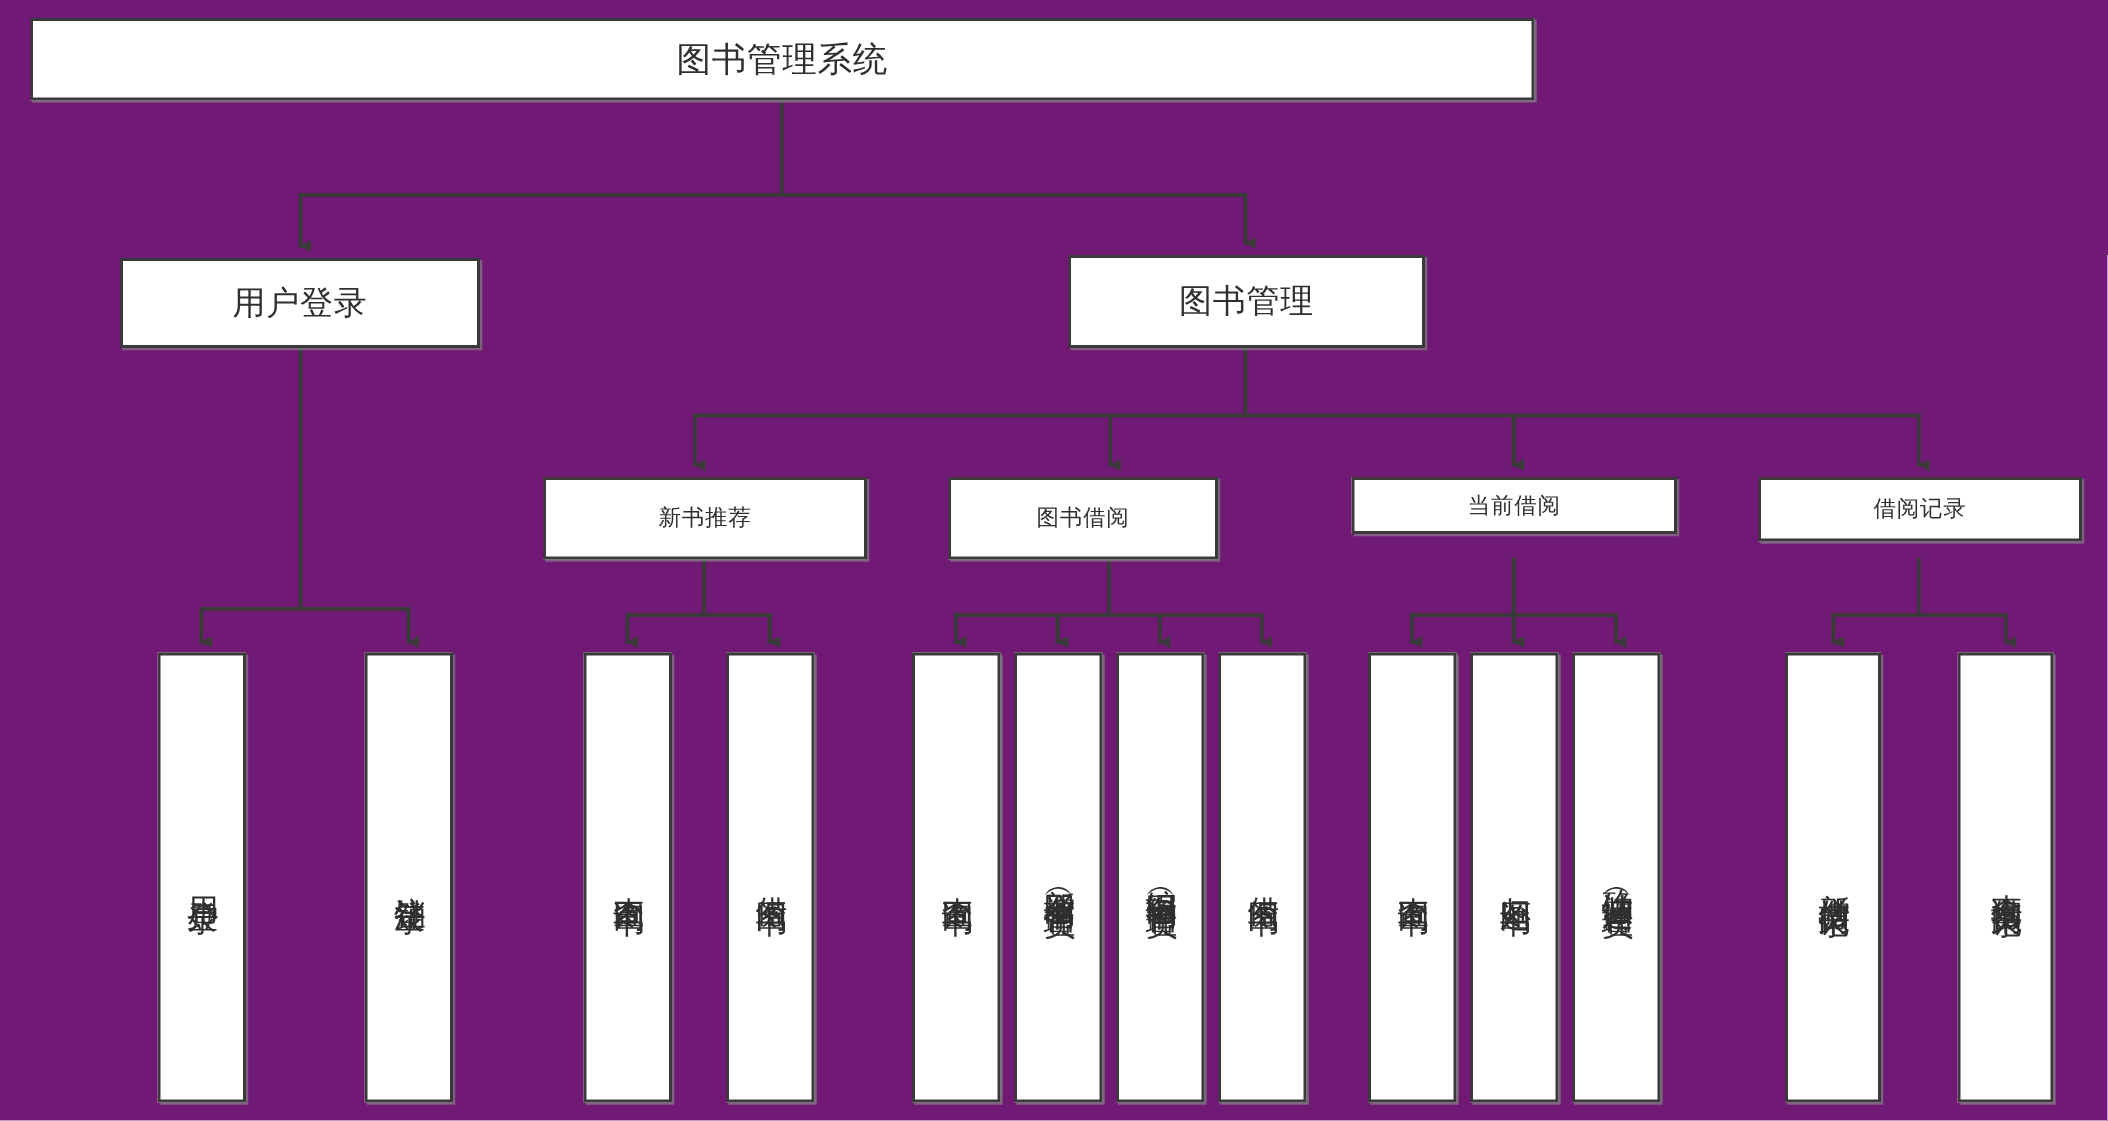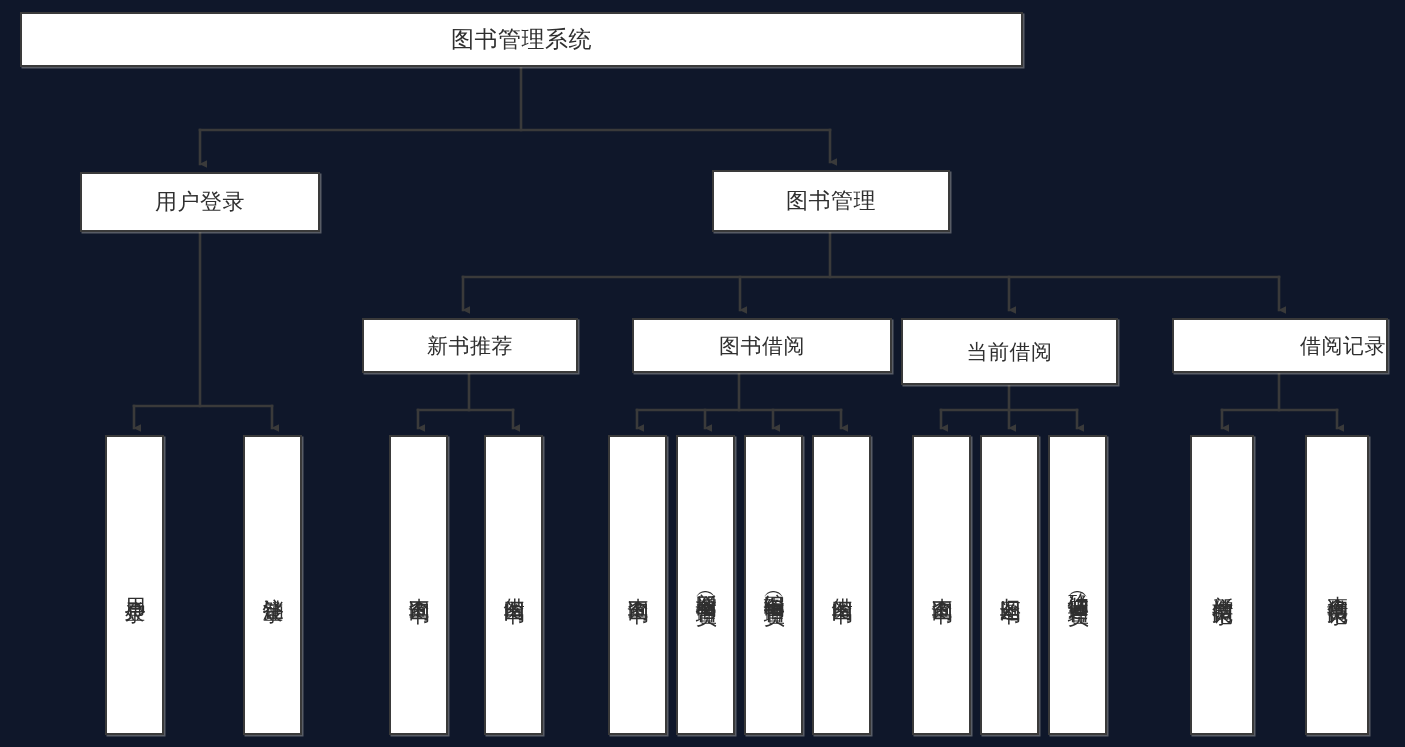--- a/index.html
+++ b/index.html
@@ -6,21 +6,21 @@
     margin: 0; padding: 0;
     background: #ffffff;
   }
   body {
     font-family: "DejaVu Sans", "Liberation Sans", sans-serif;
   }
   #stage {
     position: relative;
     width: 1405px;
     height: 747px;
-    background: #0f172a;
+    background: #701a75;
     overflow: hidden;
   }
   svg#wires {
     position: absolute;
     left: 0; top: 0;
     width: 1405px;
     height: 747px;
     pointer-events: none;
   }
   .node {
@@ -35,21 +35,21 @@
     box-shadow: 1.5px 1.5px 0 rgba(150,150,150,0.55);
   }
   .node .label {
     display: block;
     text-align: center;
     letter-spacing: 0.5px;
     color: #2f2f2f;
   }
   .node-root .label { font-size: 23px; }
   .node-l1 .label { font-size: 22px; }
-  .node-l2 .label { font-size: 21px; }
+  .node-l2 .label { font-size: 15px; }
 
   .node-leaf {
     border-width: 2.5px;
   }
   .node-leaf .label {
     writing-mode: vertical-rl;
     text-orientation: upright;
     font-size: 21px;
     line-height: 1.12;
     letter-spacing: 2px;
@@ -128,29 +128,29 @@
   </div>
 
   <div class="node node-l1" style="left:712px; top:170px; width:238px; height:62px;">
     <span class="label">图书管理</span>
   </div>
 
   <div class="node node-l2" style="left:362px; top:318px; width:216px; height:55px;">
     <span class="label">新书推荐</span>
   </div>
 
-  <div class="node node-l2" style="left:632px; top:318px; width:260px; height:55px;">
+  <div class="node node-l2" style="left:632px; top:318px; width:180px; height:55px;">
     <span class="label">图书借阅</span>
   </div>
 
-  <div class="node node-l2" style="left:901px; top:318px; width:217px; height:67px;">
+  <div class="node node-l2" style="left:901px; top:318px; width:217px; height:38px;">
     <span class="label">当前借阅</span>
   </div>
 
-  <div class="node node-l2" style="left:1172px; top:318px; width:216px; height:55px;justify-content:flex-end;">
+  <div class="node node-l2" style="left:1172px; top:318px; width:216px; height:43px;">
     <span class="label">借阅记录</span>
   </div>
 
   <div class="node node-leaf" style="left:105px; top:435px; width:59px; height:300px;">
     <span class="label">用户登录</span>
   </div>
 
   <div class="node node-leaf" style="left:243px; top:435px; width:59px; height:300px;">
     <span class="label">注销登录</span>
   </div>

